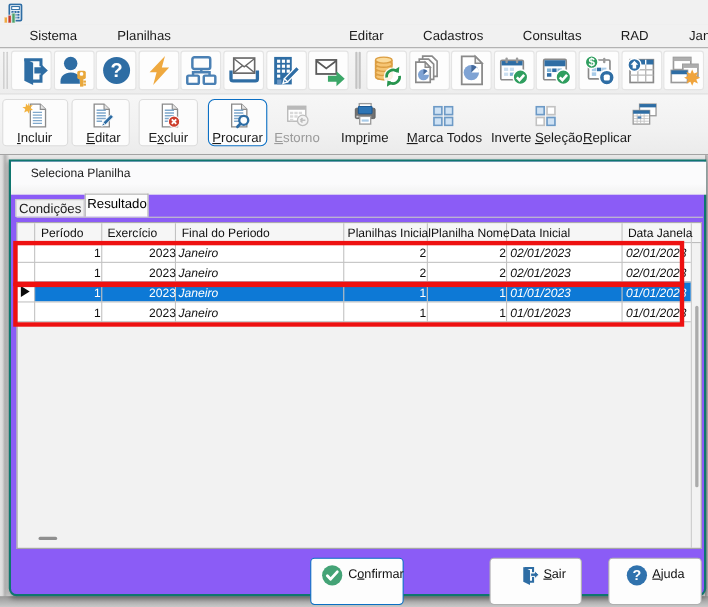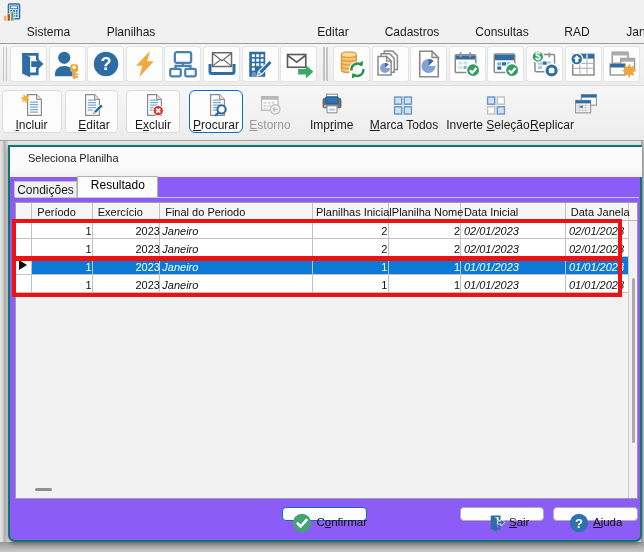--- a/index.html
+++ b/index.html
@@ -10,21 +10,21 @@
 .t1b{position:absolute;top:2px;width:37px;height:36px;background:#fdfdfd;border:1px solid #e4e4e4;border-radius:3px;box-sizing:border-box;}
 .t1b svg{position:absolute;left:50%;top:50%;transform:translate(-50%,-50%);}
 .t2lab{position:absolute;top:33px;height:12px;font-size:12px;line-height:12px;color:#1b1b1b;transform:translateX(-50%);white-space:nowrap;}
 .t2white{position:absolute;top:4px;height:43px;background:#fcfcfc;border:1px solid #dcdcdc;border-radius:4px;box-sizing:border-box;}
 .t2icon{position:absolute;transform:translateX(-50%);}
 .vline{position:absolute;width:1px;background:#c2c2c2;}
 .hcell{position:absolute;top:3px;font-size:11px;line-height:12px;color:#101010;white-space:nowrap;}
 .cellL{position:absolute;font-size:11px;line-height:22px;color:#101010;white-space:nowrap;font-style:italic;}
 .cellR{position:absolute;font-size:11px;line-height:22px;color:#101010;white-space:nowrap;text-align:right;}
 .redbox{position:absolute;border:4.5px solid #ee1111;box-sizing:border-box;z-index:30;}
-.bbtn{position:absolute;top:360px;height:14px;background:#fdfdfd;border:1px solid #b0b0b0;border-radius:4px;box-sizing:border-box;}
+.bbtn{position:absolute;top:360px;height:43px;background:#fdfdfd;border:1px solid #b0b0b0;border-radius:4px;box-sizing:border-box;}
 .bbtn svg{position:absolute;left:9px;top:5px;}
 .bbtn .bt{position:absolute;left:33px;top:0;height:29px;line-height:29px;font-size:11.5px;color:#101010;white-space:nowrap;}
 u{text-decoration:underline;}
 </style>
 </head>
 <body>
 <div id="root">
 
 <div class="abs" style="left:0;top:0;width:644px;height:22px;background:#f1f1f1;"></div>
 <svg class="abs" style="left:3px;top:2.5px" width="18" height="18" viewBox="0 0 17 17">
@@ -358,21 +358,21 @@
  <div class="abs" style="left:0;top:0;width:8.5px;height:411px;background:linear-gradient(90deg,#e2e2e2 0px,#dcdcdc 2px,#b5b5b5 4.5px,#e6e6e6 8.5px);"></div>
  <div class="abs" style="left:641px;top:0;width:3px;height:411px;background:linear-gradient(90deg,#9f9f9f,#c9c9c9);"></div>
  <div class="abs" style="left:0;top:400.5px;width:644px;height:10.5px;background:linear-gradient(#989898,#c9c9c9);"></div>
 
  <div id="win" class="abs" style="left:8px;top:4px;width:634px;height:396.5px;background:#8b5cf6;border:2px solid #0f766e;border-radius:0 0 7px 7px;box-shadow:0 2px 5px rgba(0,0,0,0.35);box-sizing:border-box;">
   <div class="abs" style="left:0;top:0;width:632px;height:30px;background:linear-gradient(#fbfbfc 0 20px,#f1f1f1);"></div>
   <div class="abs" style="left:18px;top:5px;height:13px;line-height:13px;font-size:11px;color:#1b1b1b;">Seleciona Planilha</div>
 
   <div class="abs" style="left:4.5px;top:50px;width:624px;height:1px;background:#c8c8c8;"></div>
   <div class="abs" style="left:3.7px;top:34.3px;width:63.7px;height:15.6px;background:#f1f1f1;border:1px solid #c2c2c2;border-bottom:none;box-sizing:border-box;text-align:center;font-size:12px;line-height:16px;color:#1b1b1b;">Condições</div>
-  <div class="abs" style="left:67.4px;top:28.5px;width:81px;height:21.2px;background:#fcfcfc;border:1px solid #b2b2b2;border-bottom:none;box-sizing:border-box;text-align:center;font-size:12px;line-height:17px;color:#000;z-index:2;">Resultado</div>
+  <div class="abs" style="left:67.4px;top:28.5px;width:58px;height:21.2px;background:#fcfcfc;border:1px solid #b2b2b2;border-bottom:none;box-sizing:border-box;text-align:center;font-size:12px;line-height:17px;color:#000;z-index:2;">Resultado</div>
   <div id="grid" class="abs" style="left:4.5px;top:54.5px;width:623.5px;height:297px;background:#f2f2f2;border:1px solid #9e9e9e;box-sizing:border-box;">
    <div class="abs" style="left:0;top:0;width:621.5px;height:17.5px;background:#f6f6f6;"></div>
    <div class="abs" style="left:0;top:17.5px;width:612px;height:72px;background:#fff;"></div>
    <div class="abs" style="left:15px;top:53.5px;width:597px;height:18px;background:#0d79d6;"></div>
    <div class="abs" style="left:0;top:17.5px;width:621.5px;height:1px;background:#bdbdbd;"></div>
    <div class="abs" style="left:0;top:35.5px;width:612px;height:1px;background:#c2c2c2;"></div>
    <div class="abs" style="left:0;top:53.5px;width:612px;height:1px;background:#c2c2c2;"></div>
    <div class="abs" style="left:0;top:71.5px;width:612px;height:1px;background:#c2c2c2;"></div>
    <div class="abs" style="left:0;top:89.5px;width:612px;height:1px;background:#c2c2c2;"></div>
    <div class="vline" style="left:15px;top:0;height:90px;"></div>
@@ -424,21 +424,21 @@
   </div>
   <div class="redbox" style="left:1.5px;top:71.5px;width:610px;height:41.5px;"></div>
   <div class="redbox" style="left:1.5px;top:109.5px;width:610px;height:40px;"></div>
   <div class="bbtn" style="left:271.5px;width:85.5px;border:1.5px solid #0b6fc4;">
    <svg width="20" height="20" viewBox="0 0 20 20">
             <circle cx="10" cy="10" r="9.2" fill="#44a376"></circle>
             <path d="M5.6 10.4l3 3.1 6-6.6" stroke="#fff" stroke-width="2.6" fill="none" stroke-linecap="round" stroke-linejoin="round"></path>
           </svg>
    <div class="bt" style="left:34px">C<u>o</u>nfirmar</div>
   </div>
-  <div class="bbtn" style="left:450px;width:84px;padding-left:44px;">
+  <div class="bbtn" style="left:435px;width:84px;padding-left:44px;">
    <svg width="20" height="20" viewBox="0 0 20 20" style="left:24.5px">
             <path d="M5.6 3.4h8v3.8M13.6 11.6v4.2h-5" fill="none" stroke="#2e6da4" stroke-width="1.9"></path>
             <path d="M4.7 2.4l6.1 2.9v13.5l-6.1-2.9z" fill="#2e6da4"></path>
             <path d="M11.4 8h3.6V5.9l3.9 3.6-3.9 3.6v-2.1h-3.6z" fill="#2e6da4" stroke="#fff" stroke-width="0.8"></path>
           </svg>
    <div class="bt" style="left:48px"><u>S</u>air</div>
   </div>
   <div class="bbtn" style="left:542.5px;width:85.5px;">
    <svg width="20" height="20" viewBox="0 0 20 20" style="left:15.5px">
             <circle cx="10" cy="10" r="9.2" fill="#3072ad"></circle>

